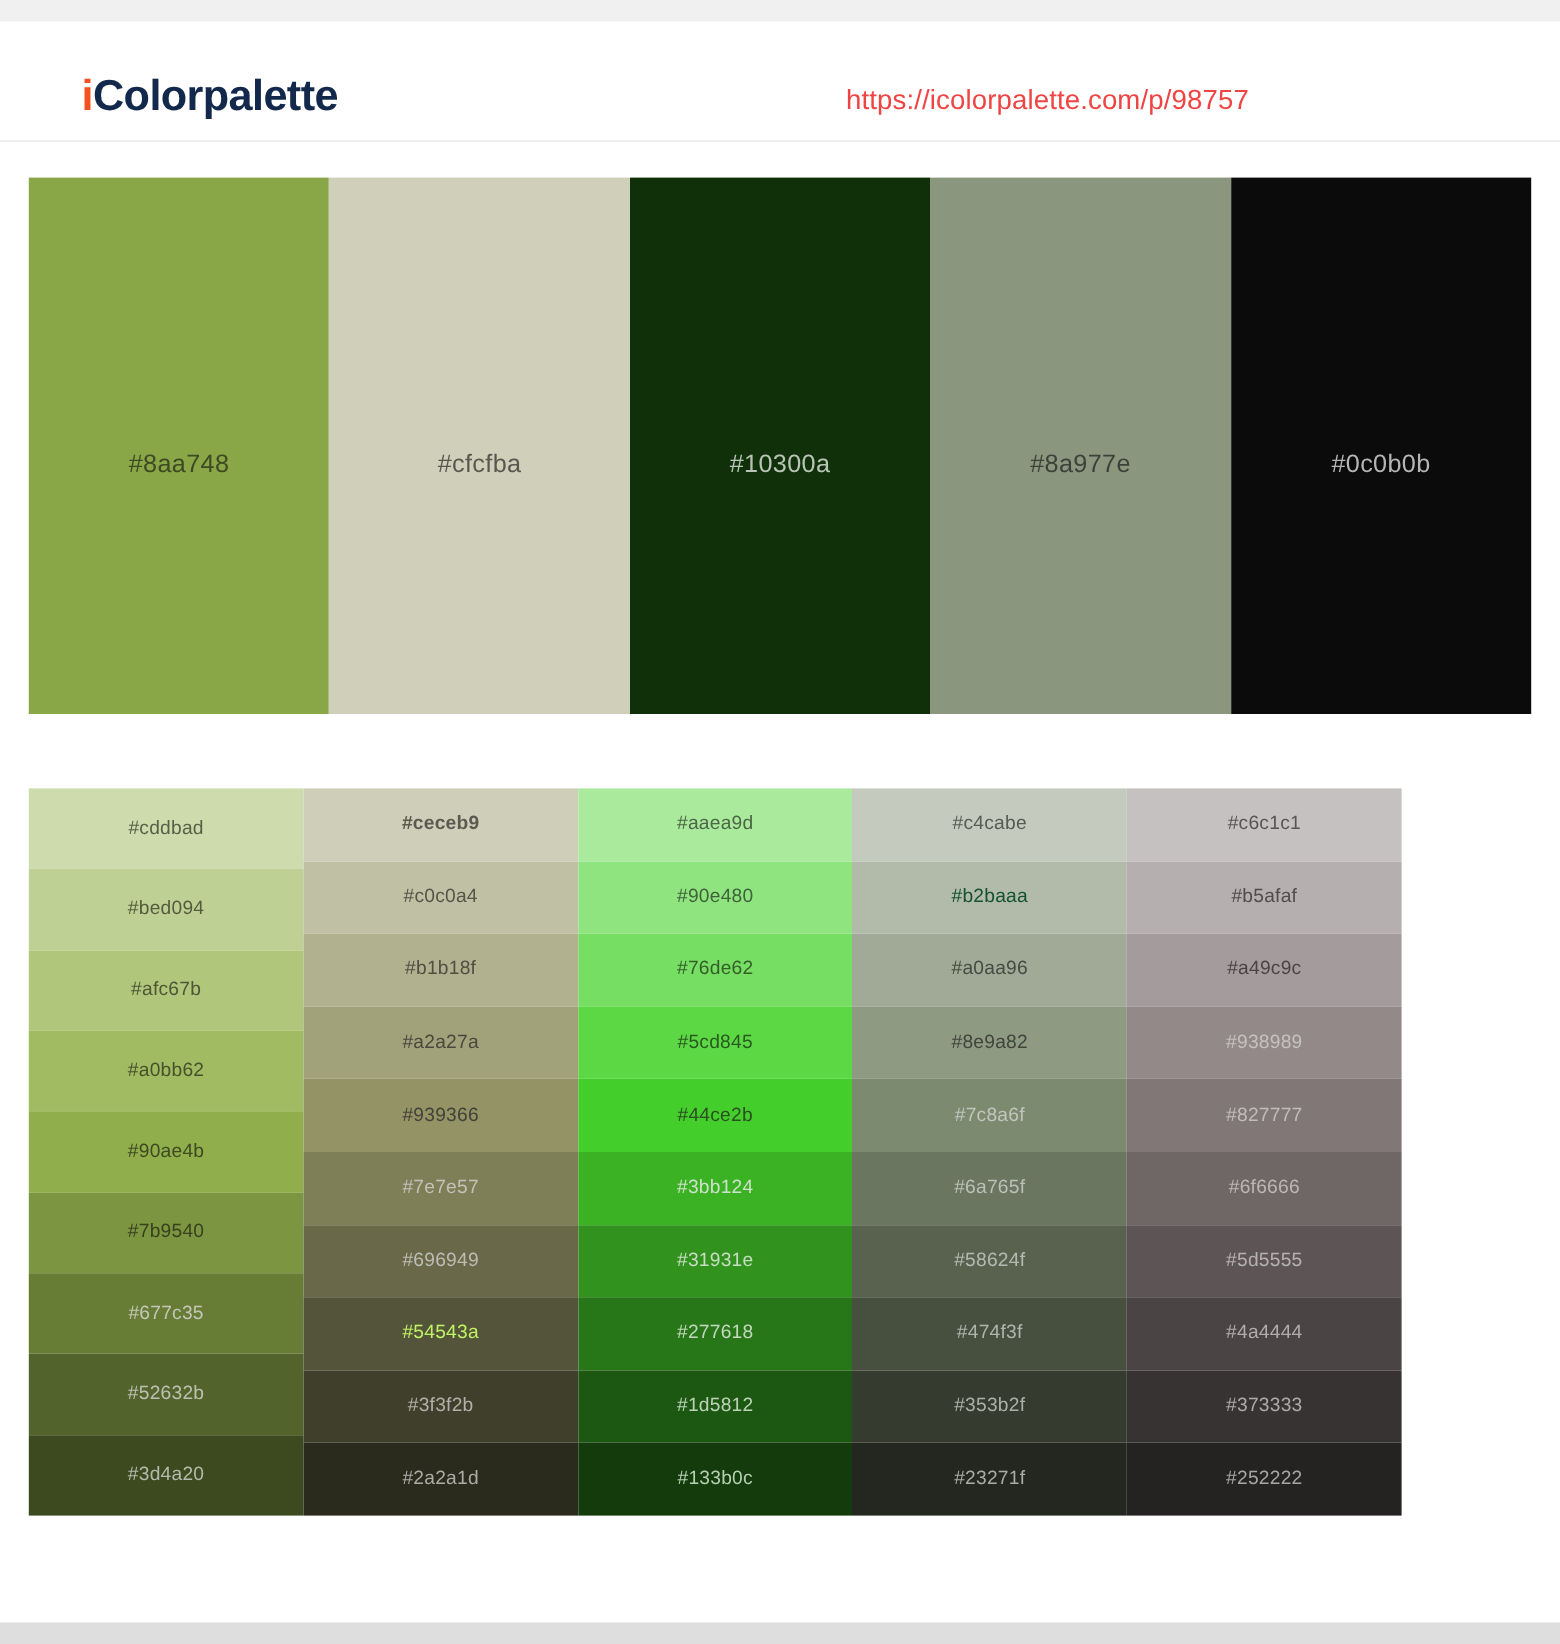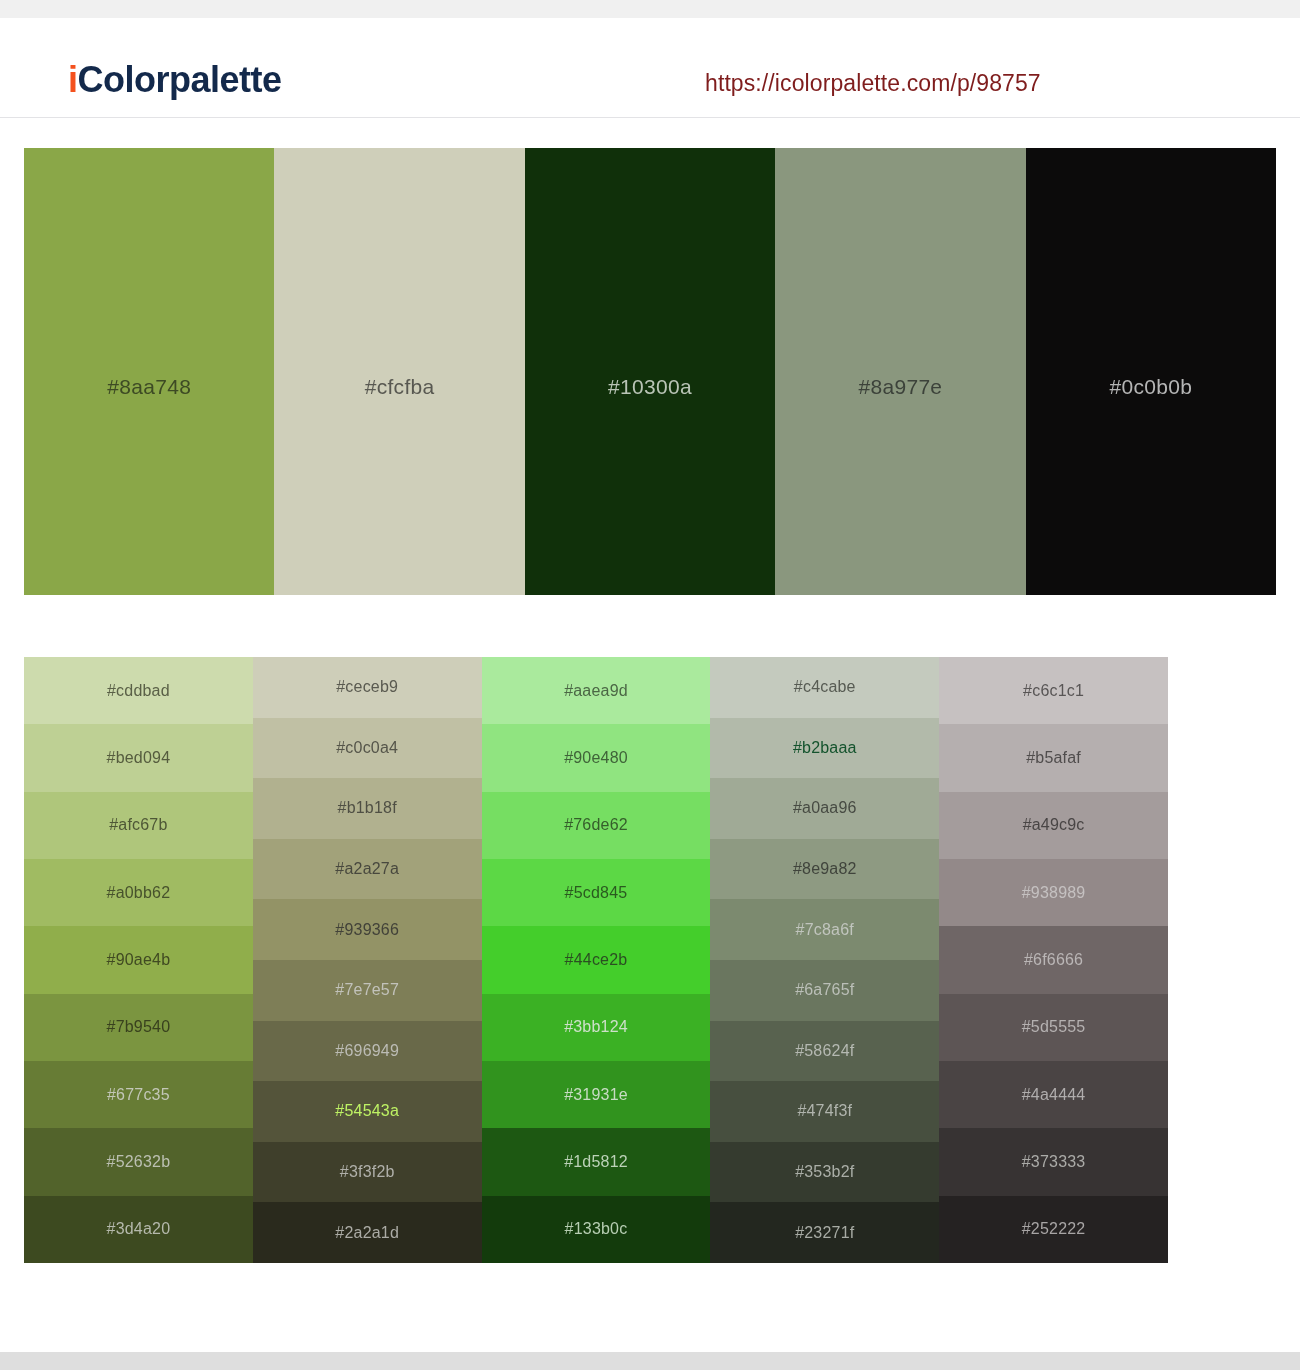--- a/index.html
+++ b/index.html
@@ -50,21 +50,21 @@
     white-space: nowrap;
   }
   .logo .logo-i { color: #f4511e; }
   .logo .logo-rest { color: #13294b; }
 
   .header-url {
     position: absolute;
     left: 705px;
     top: 54px;
     font-size: 23px;
-    color: #7f1d1d;
+    color: #ef4444;
     line-height: 1;
     white-space: nowrap;
     letter-spacing: 0.1px;
   }
 
   
   .main-strip {
     position: absolute;
     left: 24px;
     top: 148px;
@@ -181,21 +181,21 @@
           <div class="label" style="color: rgb(195, 199, 184);">#677c35</div>
         </div>
         <div class="grid-cell" style="background: rgb(82, 99, 43);">
           <div class="label" style="color: rgb(188, 192, 178);">#52632b</div>
         </div>
         <div class="grid-cell" style="background: rgb(61, 74, 32);">
           <div class="label" style="color: rgb(181, 185, 172);">#3d4a20</div>
         </div>
       </div>
       <div class="grid-col">
-        <div class="grid-cell" style="background: rgb(206, 206, 185);">
+        <div class="grid-cell" style="background: rgb(206, 206, 185); font-weight: bold;">
           <div class="label" style="color: rgb(90, 90, 80);">#ceceb9</div>
         </div>
         <div class="grid-cell" style="background: rgb(192, 192, 164);">
           <div class="label" style="color: rgb(85, 85, 74);">#c0c0a4</div>
         </div>
         <div class="grid-cell" style="background: rgb(177, 177, 143);">
           <div class="label" style="color: rgb(79, 79, 68);">#b1b18f</div>
         </div>
         <div class="grid-cell" style="background: rgb(162, 162, 122);">
           <div class="label" style="color: rgb(72, 72, 62);">#a2a27a</div>
@@ -234,20 +234,23 @@
         </div>
         <div class="grid-cell" style="background: rgb(68, 206, 43);">
           <div class="label" style="color: rgb(43, 79, 34);">#44ce2b</div>
         </div>
         <div class="grid-cell" style="background: rgb(59, 177, 36);">
           <div class="label" style="color: rgb(205, 224, 201);">#3bb124</div>
         </div>
         <div class="grid-cell" style="background: rgb(49, 147, 30);">
           <div class="label" style="color: rgb(200, 220, 196);">#31931e</div>
         </div>
+        <div class="grid-cell" style="background: rgb(39, 118, 24);">
+          <div class="label" style="color: rgb(194, 215, 190);">#277618</div>
+        </div>
         <div class="grid-cell" style="background: rgb(29, 88, 18);">
           <div class="label" style="color: rgb(188, 210, 184);">#1d5812</div>
         </div>
         <div class="grid-cell" style="background: rgb(19, 59, 12);">
           <div class="label" style="color: rgb(183, 206, 179);">#133b0c</div>
         </div>
       </div>
       <div class="grid-col">
         <div class="grid-cell" style="background: rgb(196, 202, 190);">
           <div class="label" style="color: rgb(87, 91, 83);">#c4cabe</div>
@@ -286,20 +289,23 @@
         </div>
         <div class="grid-cell" style="background: rgb(181, 175, 175);">
           <div class="label" style="color: rgb(80, 77, 77);">#b5afaf</div>
         </div>
         <div class="grid-cell" style="background: rgb(164, 156, 156);">
           <div class="label" style="color: rgb(73, 69, 69);">#a49c9c</div>
         </div>
         <div class="grid-cell" style="background: rgb(147, 137, 137);">
           <div class="label" style="color: rgb(197, 193, 193);">#938989</div>
         </div>
+        <div class="grid-cell" style="background: rgb(130, 119, 119);">
+          <div class="label" style="color: rgb(192, 188, 188);">#827777</div>
+        </div>
         <div class="grid-cell" style="background: rgb(111, 102, 102);">
           <div class="label" style="color: rgb(186, 182, 182);">#6f6666</div>
         </div>
         <div class="grid-cell" style="background: rgb(93, 85, 85);">
           <div class="label" style="color: rgb(181, 177, 177);">#5d5555</div>
         </div>
         <div class="grid-cell" style="background: rgb(74, 68, 68);">
           <div class="label" style="color: rgb(176, 173, 173);">#4a4444</div>
         </div>
         <div class="grid-cell" style="background: rgb(55, 51, 51);">

